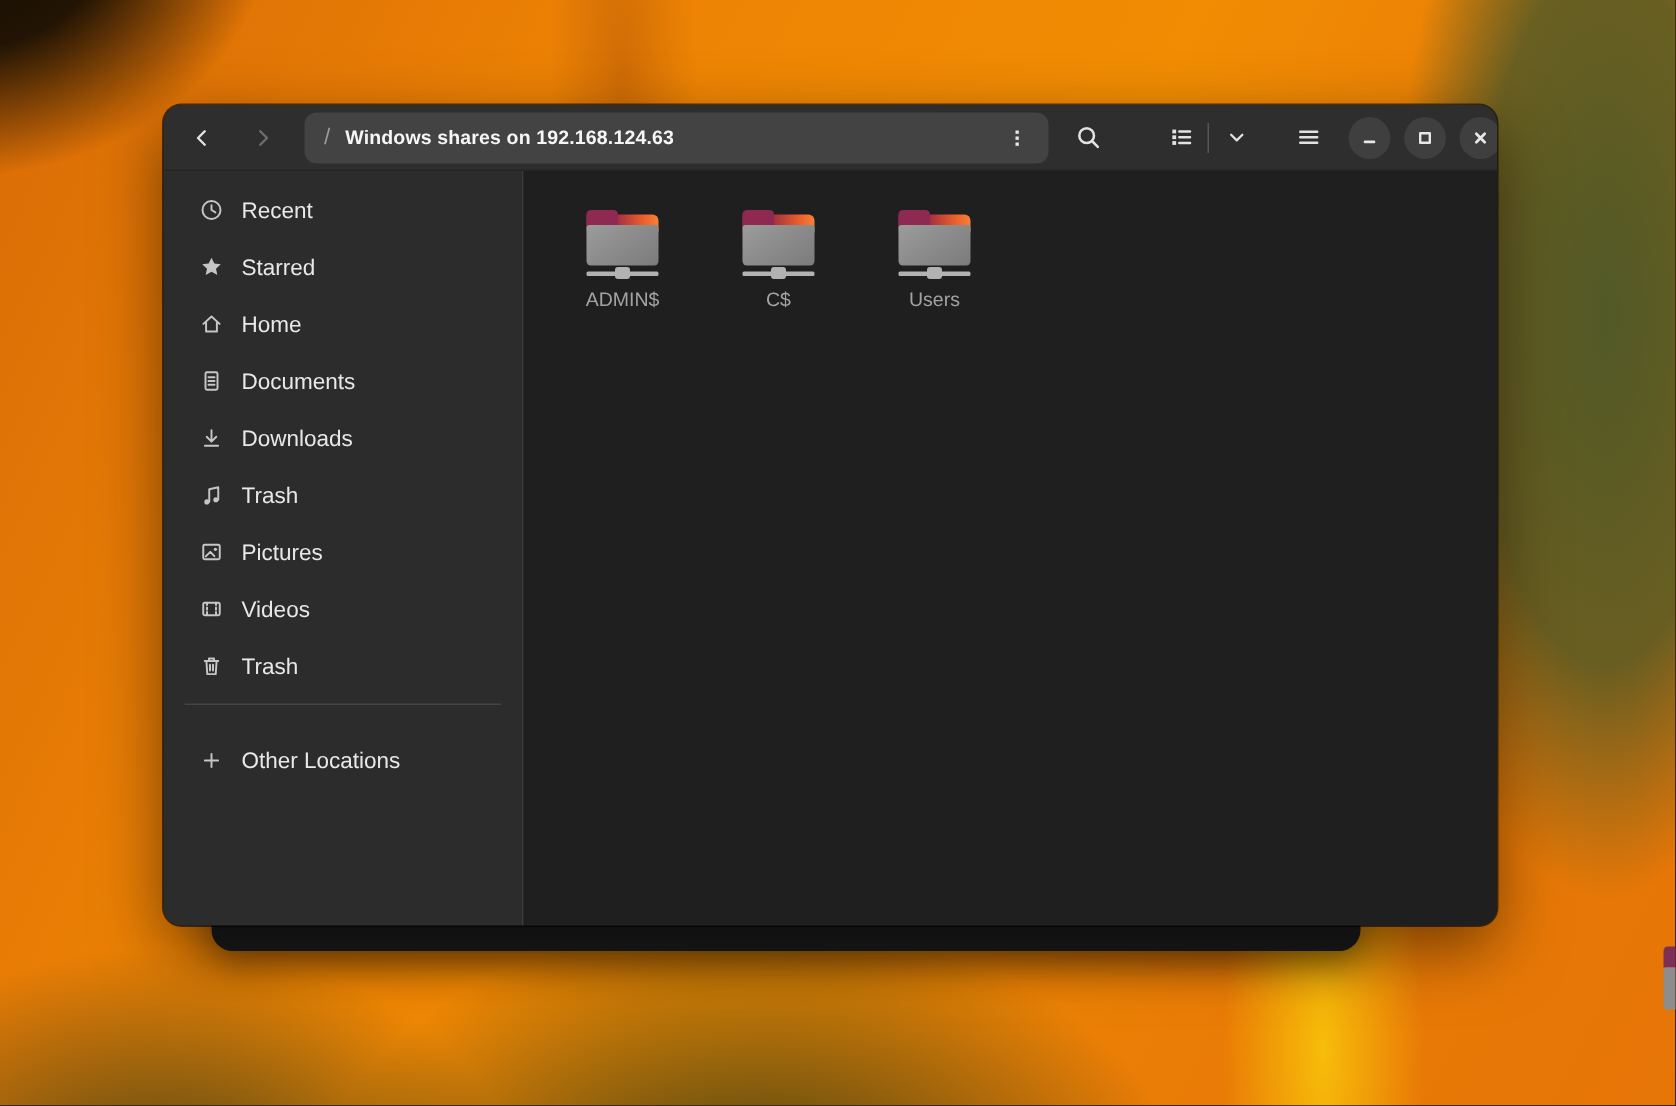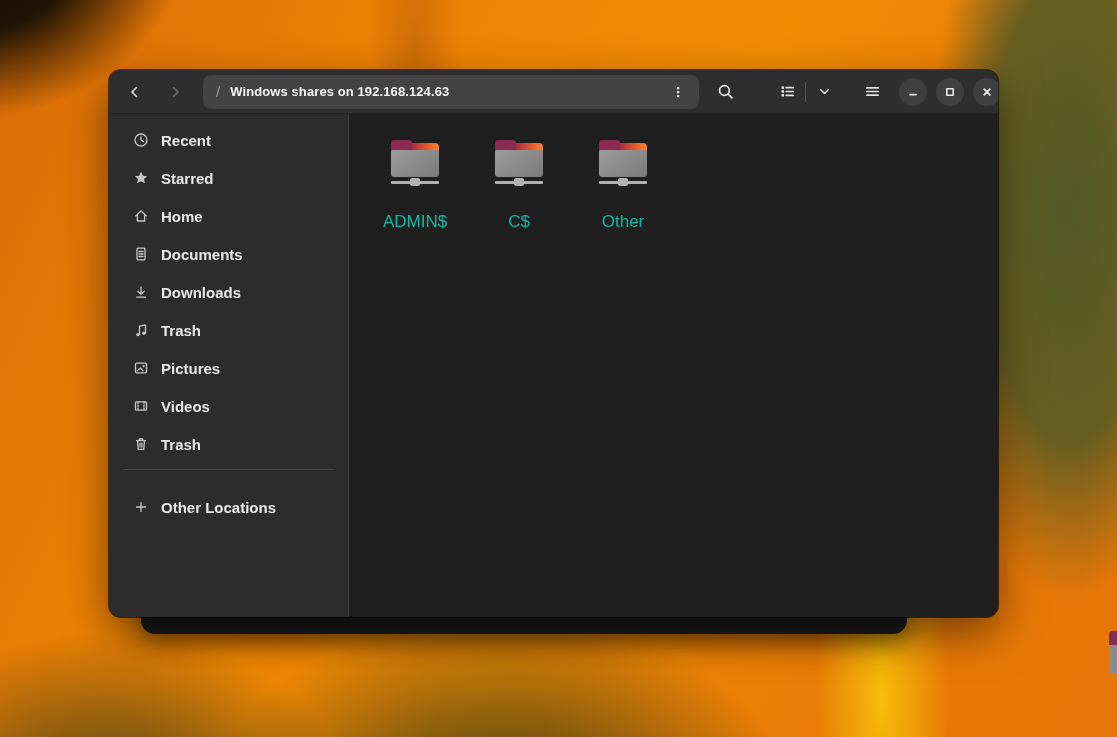--- a/index.html
+++ b/index.html
@@ -71,35 +71,35 @@
 
   .menu-btn { margin-left:22px; color:#e2e2e2; }
 
   .winctrls { margin-left:13px; display:flex; align-items:center; gap:9px; margin-right:10px; }
   .winbtn { width:28px; height:28px; border-radius:50%; background:#3f3f3f; color:#e8e8e8; display:flex; align-items:center; justify-content:center; flex:none; }
 
   
   .winbody { flex:1; display:flex; min-height:0; }
   .sidebar {
     width:240px; flex:none; background:#2c2c2c; border-right:1px solid #3d3d3d;
-    padding-top:7px; display:flex; flex-direction:column;font-weight:bold;
+    padding-top:7px; display:flex; flex-direction:column;
   }
   .srow {
     height:38px; margin:0 8px; padding:0 16px; border-radius:7px;
     display:flex; align-items:center; flex:none;
   }
   .srow .sicon { width:16px; height:16px; color:#c6c6c6; flex:none; display:flex; }
   .srow .sicon svg { display:block; }
   .srow .slabel { margin-left:12px; font-size:15px; color:#e8e8e8; white-space:nowrap; }
   .sdivider { height:1px; background:#454545; margin:6px 14px; flex:none; }
   .srow.other { margin-top:12px;text-align:right; }
 
   .content { flex:1; background:#1f1f1f; padding:26px 0 0 14px; display:flex; align-items:flex-start; }
   .fcell { width:104px; display:flex; flex-direction:column; align-items:center; flex:none; }
-  .fname { margin-top:26px; font-size:17px; color:#14b8a6; white-space:nowrap; }
+  .fname { margin-top:6px; font-size:13px; color:#a3a3a3; white-space:nowrap; }
 
   
   .ficon { position:relative; width:48px; height:46px; }
   .ftab  { position:absolute; left:0; top:0; width:21px; height:12px; background:#8e2a52; border-radius:3px 3px 0 0; }
   .fflap { position:absolute; left:0; top:3px; width:100%; height:12px;
            background:linear-gradient(90deg,#8e2a52 0%,#a83240 45%,#e95f2b 78%,#f58235 100%);
            border-radius:0 4px 0 0; }
   .fbody { position:absolute; left:0; top:10px; width:100%; height:27px;
            background:linear-gradient(145deg,#9c9c9c 0%,#8b8b8b 50%,#7b7b7b 100%);
            border-radius:2px 2px 3px 3px; }
@@ -325,19 +325,19 @@
         </div>
 
         <div class="fcell">
           <div class="ficon">
             <div class="fflap"></div>
             <div class="ftab"></div>
             <div class="fbody"></div>
             <div class="fline"></div>
             <div class="fplug"></div>
           </div>
-          <div class="fname">Other</div>
+          <div class="fname">Users</div>
         </div>
 
       </div>
     </div>
   </div>
 </div>
 
 </body></html>

